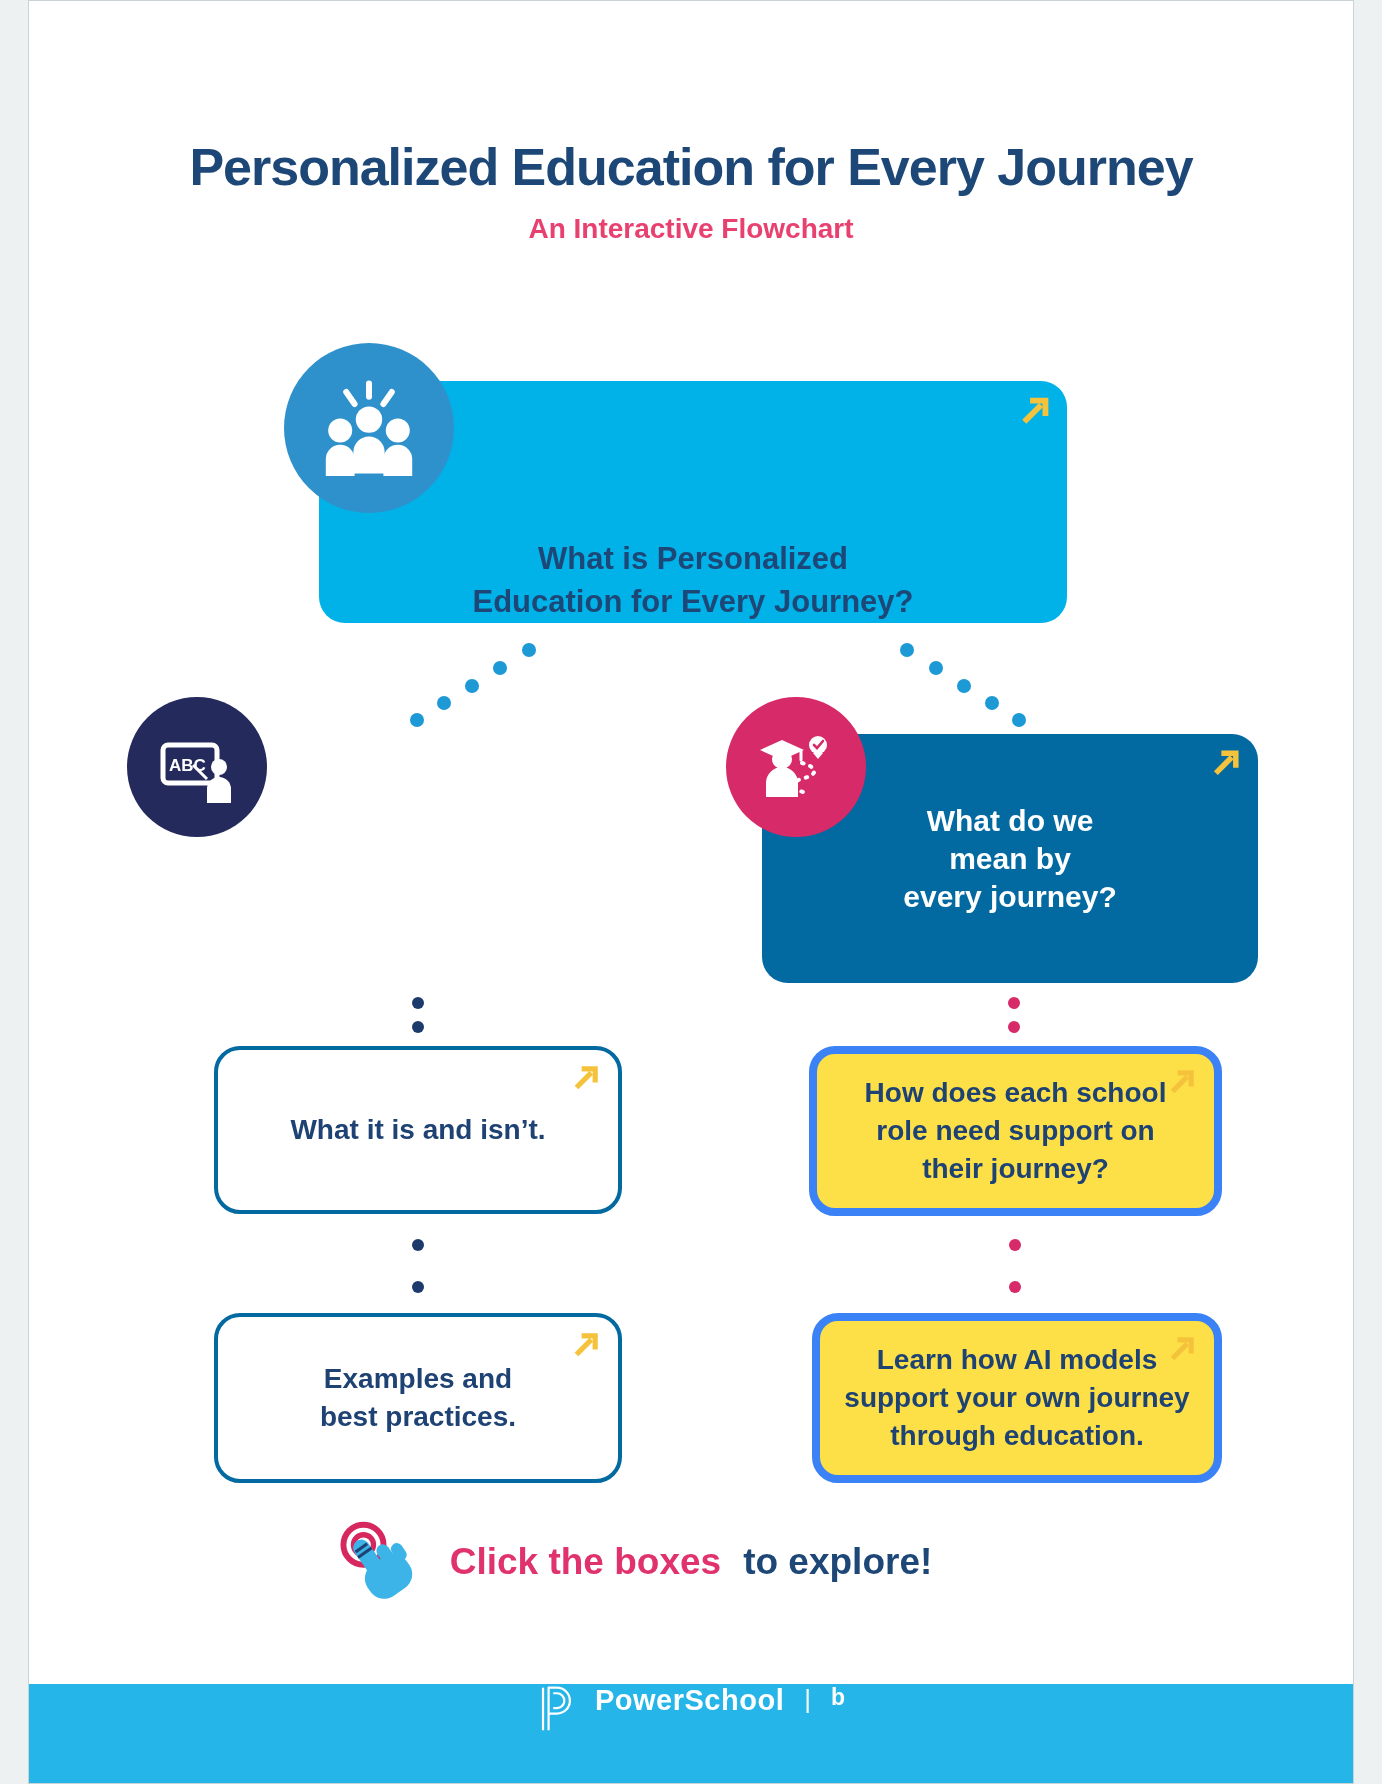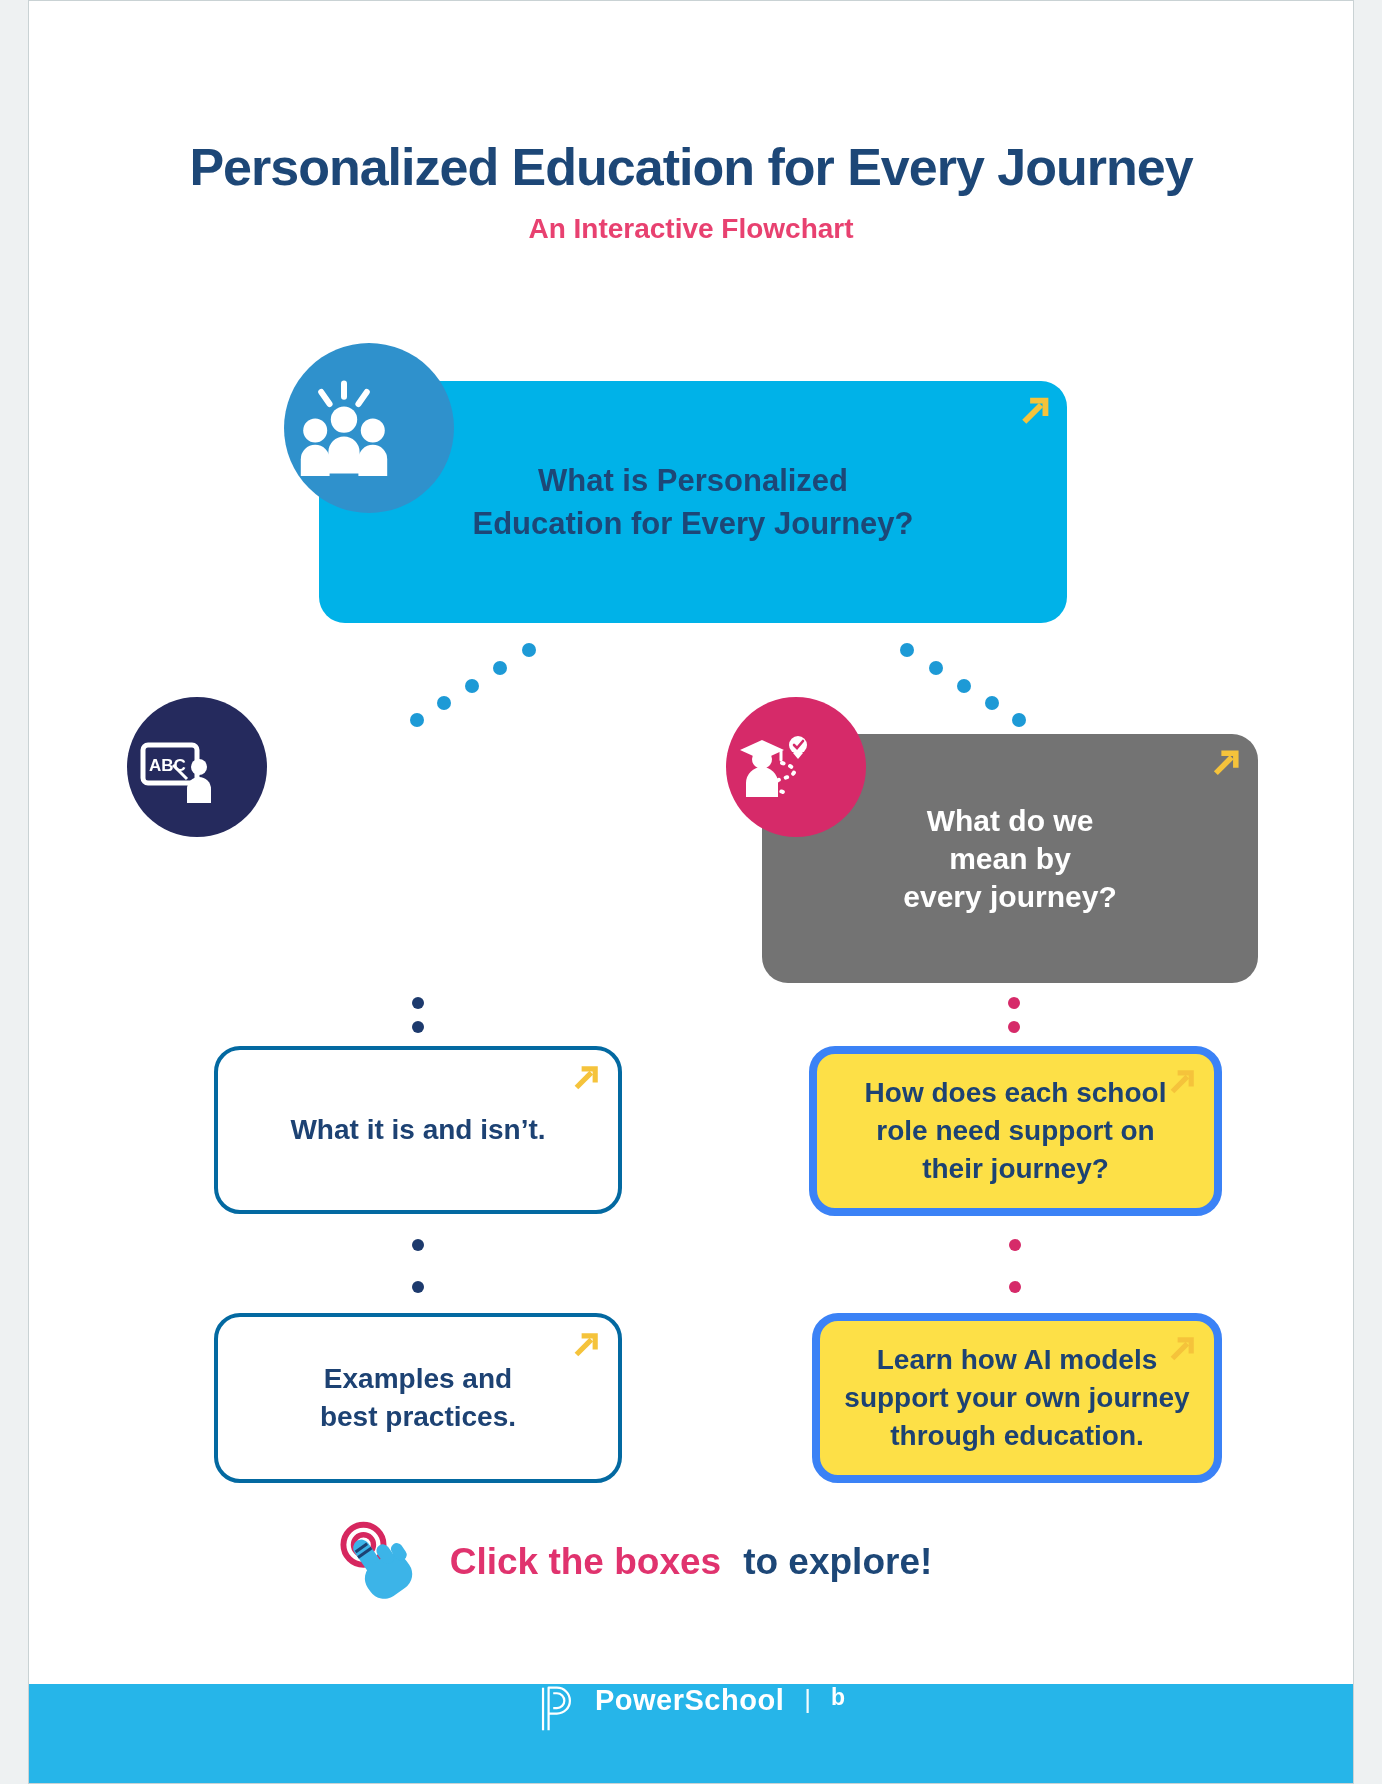--- a/index.html
+++ b/index.html
@@ -8,25 +8,25 @@
         font-family:"Liberation Sans",sans-serif;overflow:hidden;}
   .title{position:absolute;left:0;right:0;top:136px;text-align:center;
          font-size:52px;font-weight:700;color:#1d4777;letter-spacing:-1px;}
   .subtitle{position:absolute;left:0;right:0;top:212px;text-align:center;
          font-size:28px;font-weight:700;color:#e84170;}
   .box{position:absolute;border-radius:26px;display:flex;align-items:center;
        justify-content:center;text-align:center;font-weight:700;box-sizing:border-box;cursor:pointer;}
   .box .lines span{display:block;}
   .fill-cyan{background:#00b2e8;color:#1d4777;font-size:31px;line-height:43px;}
   .fill-navy{background:#1d4273;color:#ffffff;font-size:30px;line-height:38px;}
-  .fill-pink{background:#737373;color:#ffffff;font-size:30px;line-height:38px;}
+  .fill-pink{background:#0369a1;color:#ffffff;font-size:30px;line-height:38px;}
   .outline-navy{background:#ffffff;border:4px solid #0369a1;color:#1d4273;font-size:28px;line-height:38px;}
   .outline-pink{background:#fde047;border:8px solid #3b82f6;color:#1d4273;font-size:28px;line-height:38px;text-align:center;}
   .corner-arrow{position:absolute;top:13px;right:15px;width:35px;height:35px;}
-  .circle{position:absolute;border-radius:50%;display:flex;align-items:center;justify-content:flex-start;}
+  .circle{position:absolute;border-radius:50%;display:flex;align-items:center;justify-content:center;}
   .dot{position:absolute;border-radius:50%;display:block;}
   .dot-cyan{width:14px;height:14px;background:#1d9ad6;}
   .dot-navy{width:12px;height:12px;background:#1d3a6d;}
   .dot-pink{width:12px;height:12px;background:#d62a69;}
   .cta{position:absolute;left:0;right:0;top:1540px;text-align:center;
        font-size:37px;font-weight:700;}
   .cta .hl{color:#e0336e;}
   .cta .rest{color:#1d4777;margin-left:22px;}
   .hand{position:absolute;left:292px;top:1506px;width:118px;height:118px;}
   .footer{position:absolute;left:0;top:1683px;width:100%;height:101px;background:#26b5e9;
@@ -36,21 +36,21 @@
   .footer .suffix{font-size:23px;font-weight:700;}
 </style>
 </head>
 <body>
 
 <div class="page">
 
   <div class="title">Personalized Education for Every Journey</div>
   <div class="subtitle">An Interactive Flowchart</div>
 
-  <div class="box fill-cyan" style="left:290px;top:380px;width:748px;height:242px;">
+  <div class="box fill-cyan" style="left:290px;top:380px;width:748px;height:242px;align-items:flex-end;">
     <span class="corner-arrow">
       <svg viewBox="0 0 24 24" width="35" height="35">
           <path d="M5 19 L16.5 7.5" stroke="#f5c33b" stroke-width="4" fill="none"></path>
           <path d="M9 4.5 H19.5 V15" stroke="#f5c33b" stroke-width="4" fill="none"></path>
         </svg>
     </span>
     <div class="lines">
       <span>What is Personalized</span>
       <span>Education for Every Journey?</span>
     </div>

